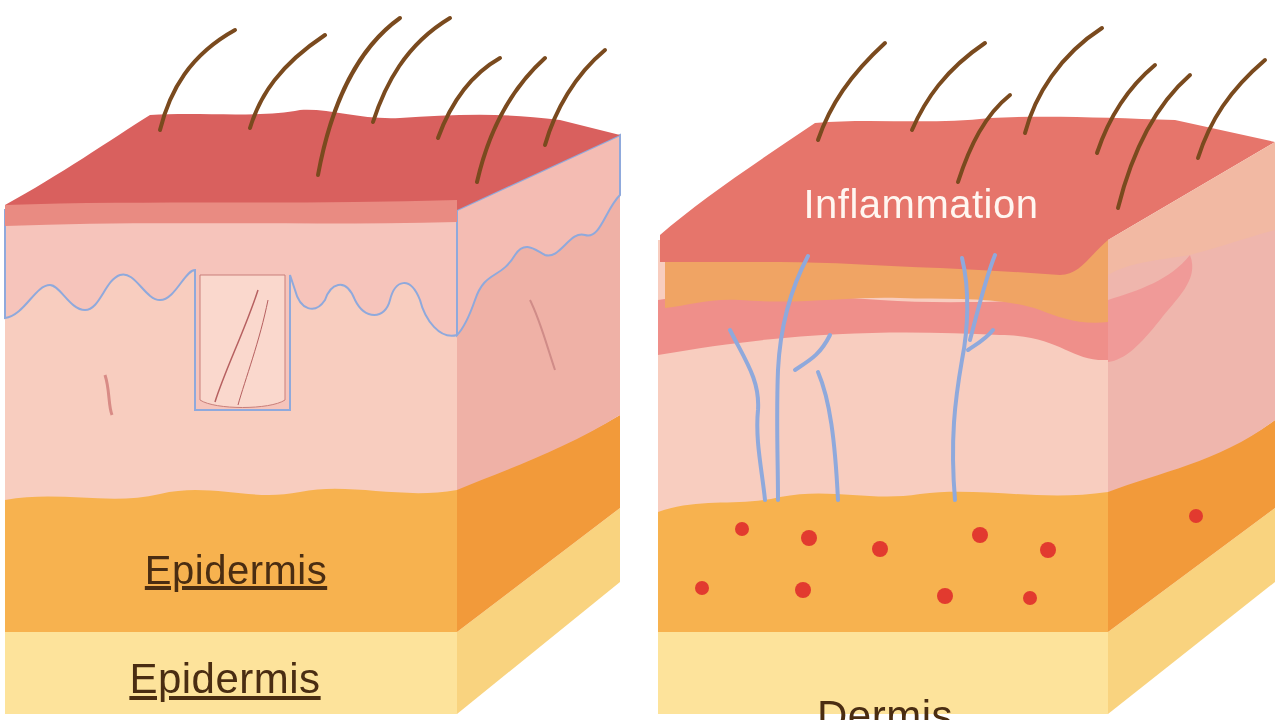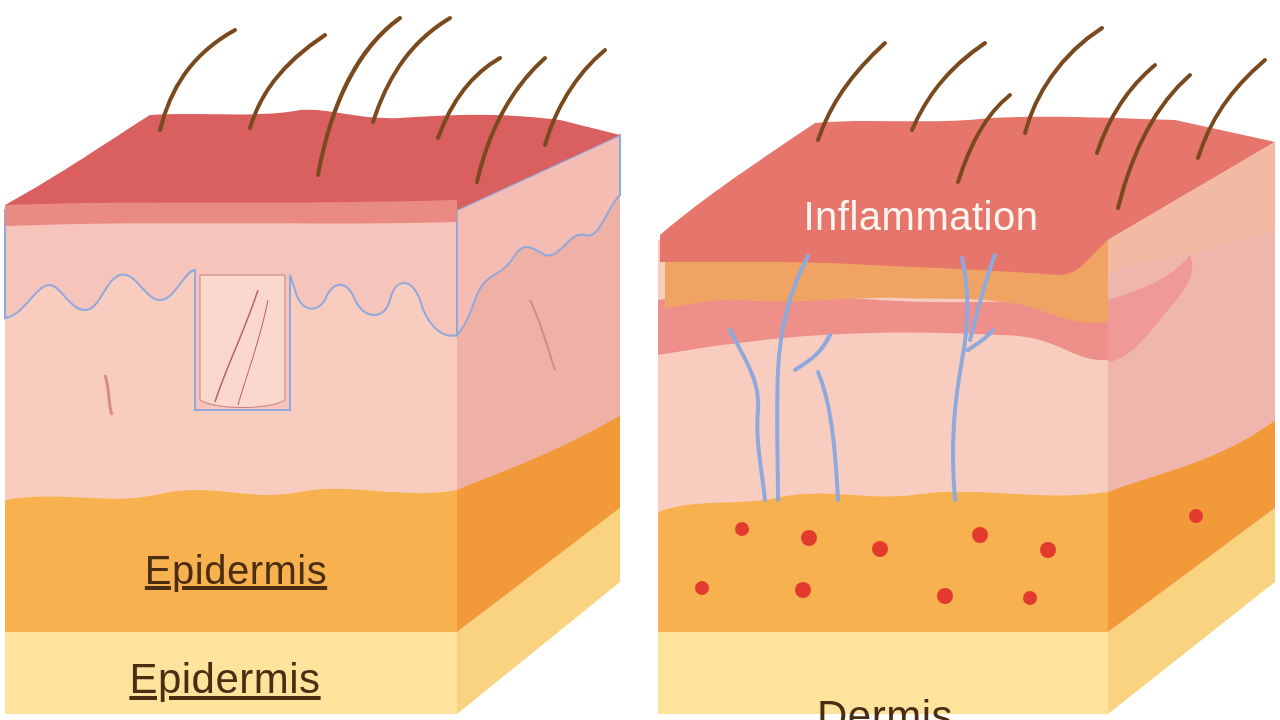--- a/index.html
+++ b/index.html
@@ -2,21 +2,21 @@
 <html><head>
   <meta charset="utf-8">
   <style>
     html, body { margin: 0; padding: 0; background: #ffffff; }
     body { width: 1280px; height: 720px; overflow: hidden; position: relative;
            font-family: "Liberation Sans", "DejaVu Sans", sans-serif; }
     #stage { position: absolute; left: 0; top: 0; width: 1280px; height: 720px; }
     .label { position: absolute; white-space: nowrap; transform: translateX(-50%);
              font-family: "Liberation Sans", "DejaVu Sans", sans-serif; letter-spacing: 0.5px; }
     .label.dark { color: #4a2d12; text-decoration: underline; }
-    .label.light { color: #fff6f0; margin-top: 12px; }
+    .label.light { color: #fff6f0; }
   </style>
 </head>
 <body>
 
 <div id="stage">
   <svg width="1280" height="720" viewBox="0 0 1280 720" xmlns="http://www.w3.org/2000/svg">
 
     <g>
 
       <rect x="5" y="632" width="452" height="82" fill="#fde39b"></rect>

